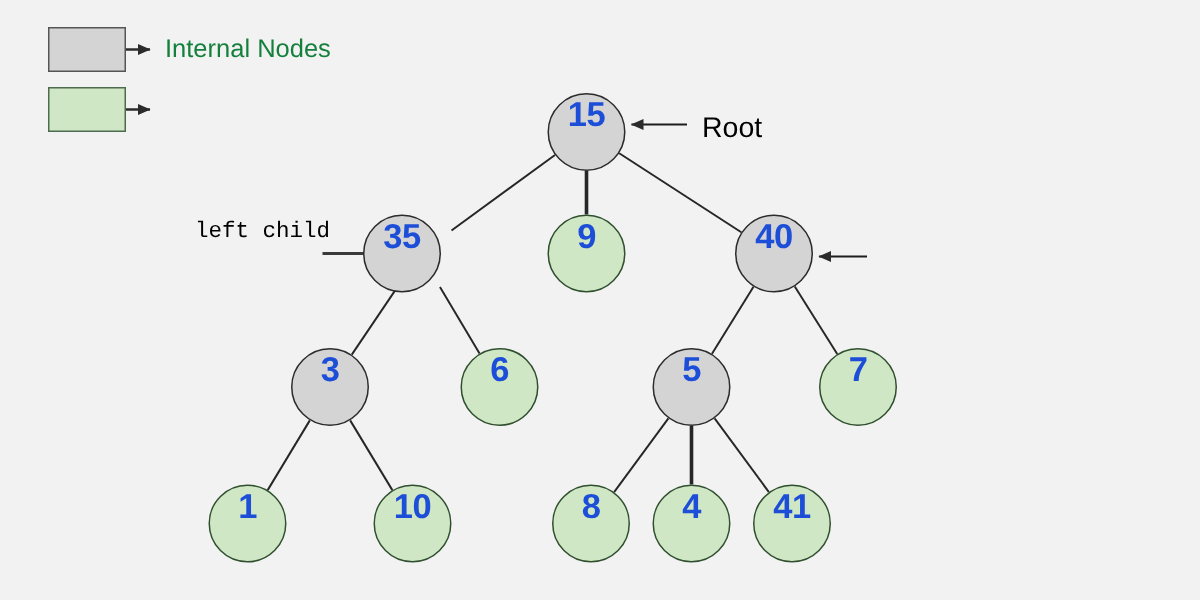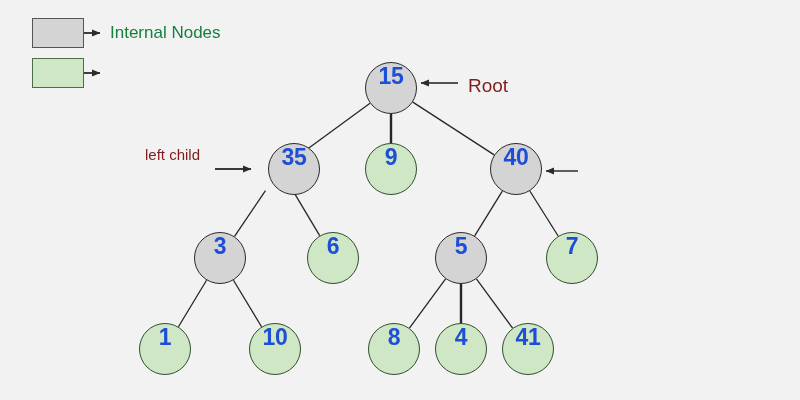--- a/index.html
+++ b/index.html
@@ -59,21 +59,21 @@
   .legend-label {
     position: absolute;
     font-size: 17px;
     color: #15803d;
     white-space: nowrap;
   }
 
   .annot {
     position: absolute;
     font-size: 15px;
-    color: #7f1d1d;
+    color: #000000;
     line-height: 1.25;
     white-space: nowrap;
   }
   .annot.center { text-align: center; }
   .annot.left   { text-align: left; }
   .annot.root-label {
     font-size: 19px;
   }
 </style>
 </head>
@@ -122,30 +122,30 @@
     </g>
   </svg>
 
   <div class="legend-swatch internal" style="left:32px; top:18px;"></div>
   <div class="legend-label" style="left:110px; top:23px;">Internal Nodes</div>
 
   <div class="legend-swatch leaf" style="left:32px; top:58px;"></div>
 
   <div class="annot root-label left" style="left:468px; top:74px;">Root</div>
 
-  <div class="annot center" style="left:130px; top:146px; width:85px;">
+  <div class="annot center" style="left:130px; top:146px; width:85px;font-family:Liberation Mono, monospace;">
     <div>left child</div>
   </div>
 
 
   <div id="node-group">
       <div class="node internal" style="left: 365px; top: 62px;">
         <span>15</span>
       </div>
-      <div class="node internal" style="left: 268px; top: 143px;">
+      <div class="node internal" style="left: 242px; top: 143px;">
         <span>35</span>
       </div>
       <div class="node leaf" style="left: 365px; top: 143px;">
         <span>9</span>
       </div>
       <div class="node internal" style="left: 490px; top: 143px;">
         <span>40</span>
       </div>
       <div class="node internal" style="left: 194px; top: 232px;">
         <span>3</span>

